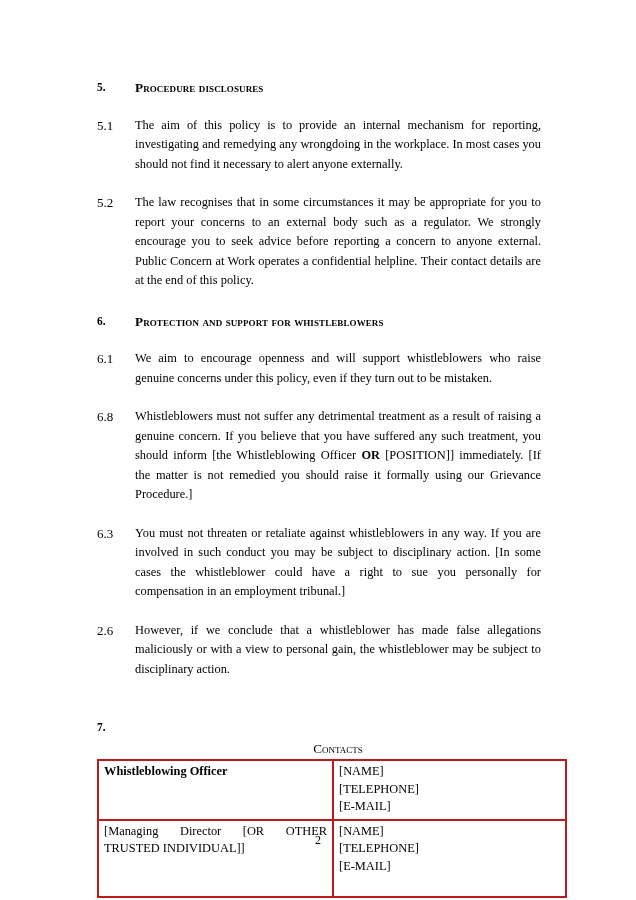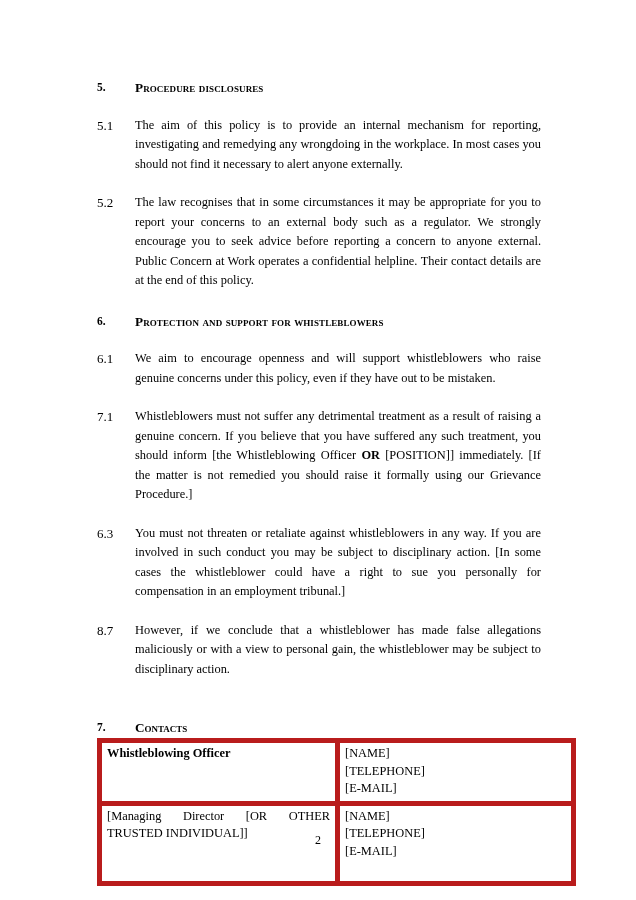--- a/index.html
+++ b/index.html
@@ -80,35 +80,36 @@
     width: 444px;
   }
   .contacts-heading .num {
     width: 38px;
     flex: 0 0 38px;
     font-weight: bold;
     font-size: 11.5px;
     line-height: 17px;
   }
   .contacts-heading .body {
-    font-weight: bold;
+    font-weight: normal;
     font-variant: small-caps;
     font-size: 13.2px;
     line-height: 17px;
-    text-align: left;
+    text-align: center;
+    margin-top: 21px;
   }
 
   table.contacts {
     border-collapse: collapse;
     width: 444px;
     margin-top: 2px;
     table-layout: fixed;
   }
   table.contacts td {
-    border: 5px solid #b91c1c;
+    border: 2px solid #b91c1c;
     vertical-align: top;
     padding: 2px 5px 3px 5px;
     font-size: 12.4px;
     line-height: 17.6px;
   }
   td.c-left  { width: 223px; }
   td.c-right { width: 221px; }
 
   .cell-bold {
     font-weight: bold;
@@ -161,41 +162,41 @@
 
     <div class="block heading">
       <div class="num">6.</div>
       <div class="body">Protection and support for whistleblowers</div>
     </div>
 
     <div class="gap-heading-para"></div>
 
     <div class="block">
       <div class="num">6.1</div>
-      <div class="body">We aim to encourage openness and will support whistleblowers who raise genuine concerns under this policy, even if they have out to be mistaken.</div>
-    </div>
-
-    <div class="gap-para"></div>
-
-    <div class="block">
-      <div class="num">7.1</div>
+      <div class="body">We aim to encourage openness and will support whistleblowers who raise genuine concerns under this policy, even if they turn out to be mistaken.</div>
+    </div>
+
+    <div class="gap-para"></div>
+
+    <div class="block">
+      <div class="num">6.8</div>
       <div class="body"><span>Whistleblowers must not suffer any detrimental treatment as a result of raising a genuine concern. If you believe that you have suffered any such treatment, you should inform [the Whistleblowing Officer </span><b>OR</b><span> [POSITION]] immediately. [If the matter is not remedied you should raise it formally using our Grievance Procedure.]</span></div>
     </div>
 
     <div class="gap-para"></div>
 
     <div class="block">
       <div class="num">6.3</div>
       <div class="body">You must not threaten or retaliate against whistleblowers in any way. If you are involved in such conduct you may be subject to disciplinary action. [In some cases the whistleblower could have a right to sue you personally for compensation in an employment tribunal.]</div>
     </div>
 
     <div class="gap-para"></div>
 
     <div class="block">
-      <div class="num">8.7</div>
+      <div class="num">2.6</div>
       <div class="body">However, if we conclude that a whistleblower has made false allegations maliciously or with a view to personal gain, the whistleblower may be subject to disciplinary action.</div>
     </div>
 
     <div class="gap-para"></div>
 
 
     <div class="gap-para-head"></div>
 
     <div class="contacts-heading">
       <div class="num">7.</div>

